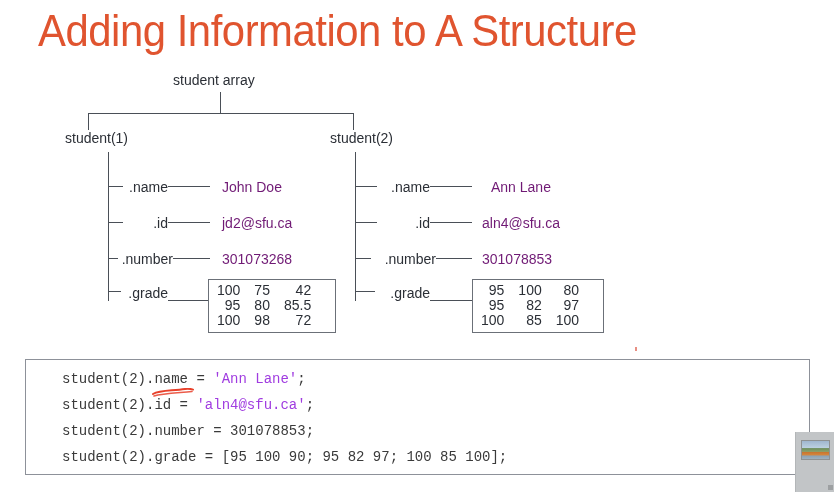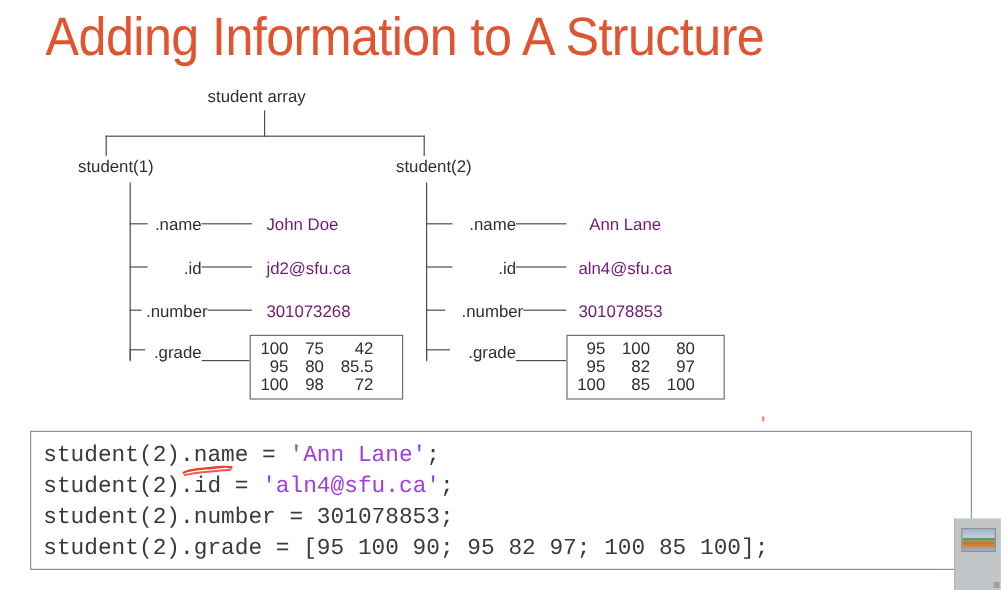--- a/index.html
+++ b/index.html
@@ -107,25 +107,26 @@
     top: 359px;
     width: 785px;
     height: 116px;
     border: 1px solid #8d9199;
     background: #ffffff;
     box-sizing: border-box;
     padding: 6px 0 0 10px;
   }
   .code-line {
     font-family: "Liberation Mono", monospace;
-    font-size: 19px;
+    font-size: 14px;
     line-height: 26px;
     color: #3a3a3a;
     white-space: pre;
     letter-spacing: 0px;
+    margin-left: 26px;
   }
   .str { color: #A03CE0; }
 
   
   .red-mark {
     position: absolute;
     left: 152px;
     top: 388px;
     width: 42px;
     height: 9px;

